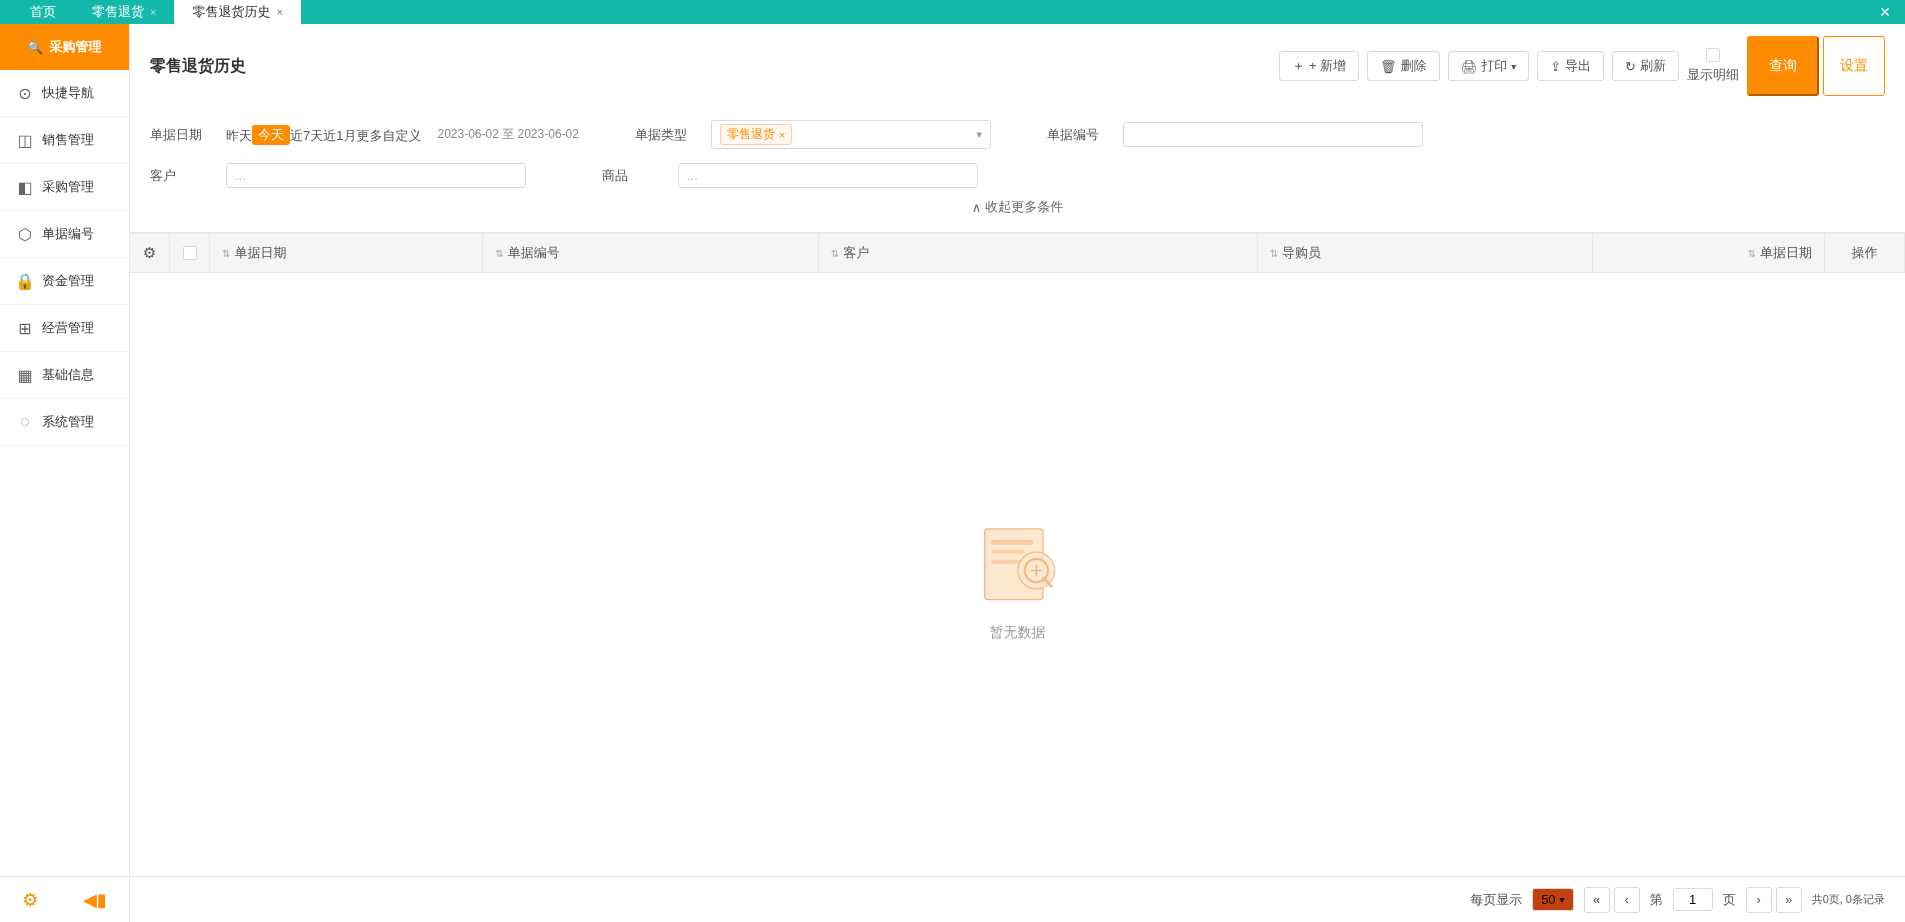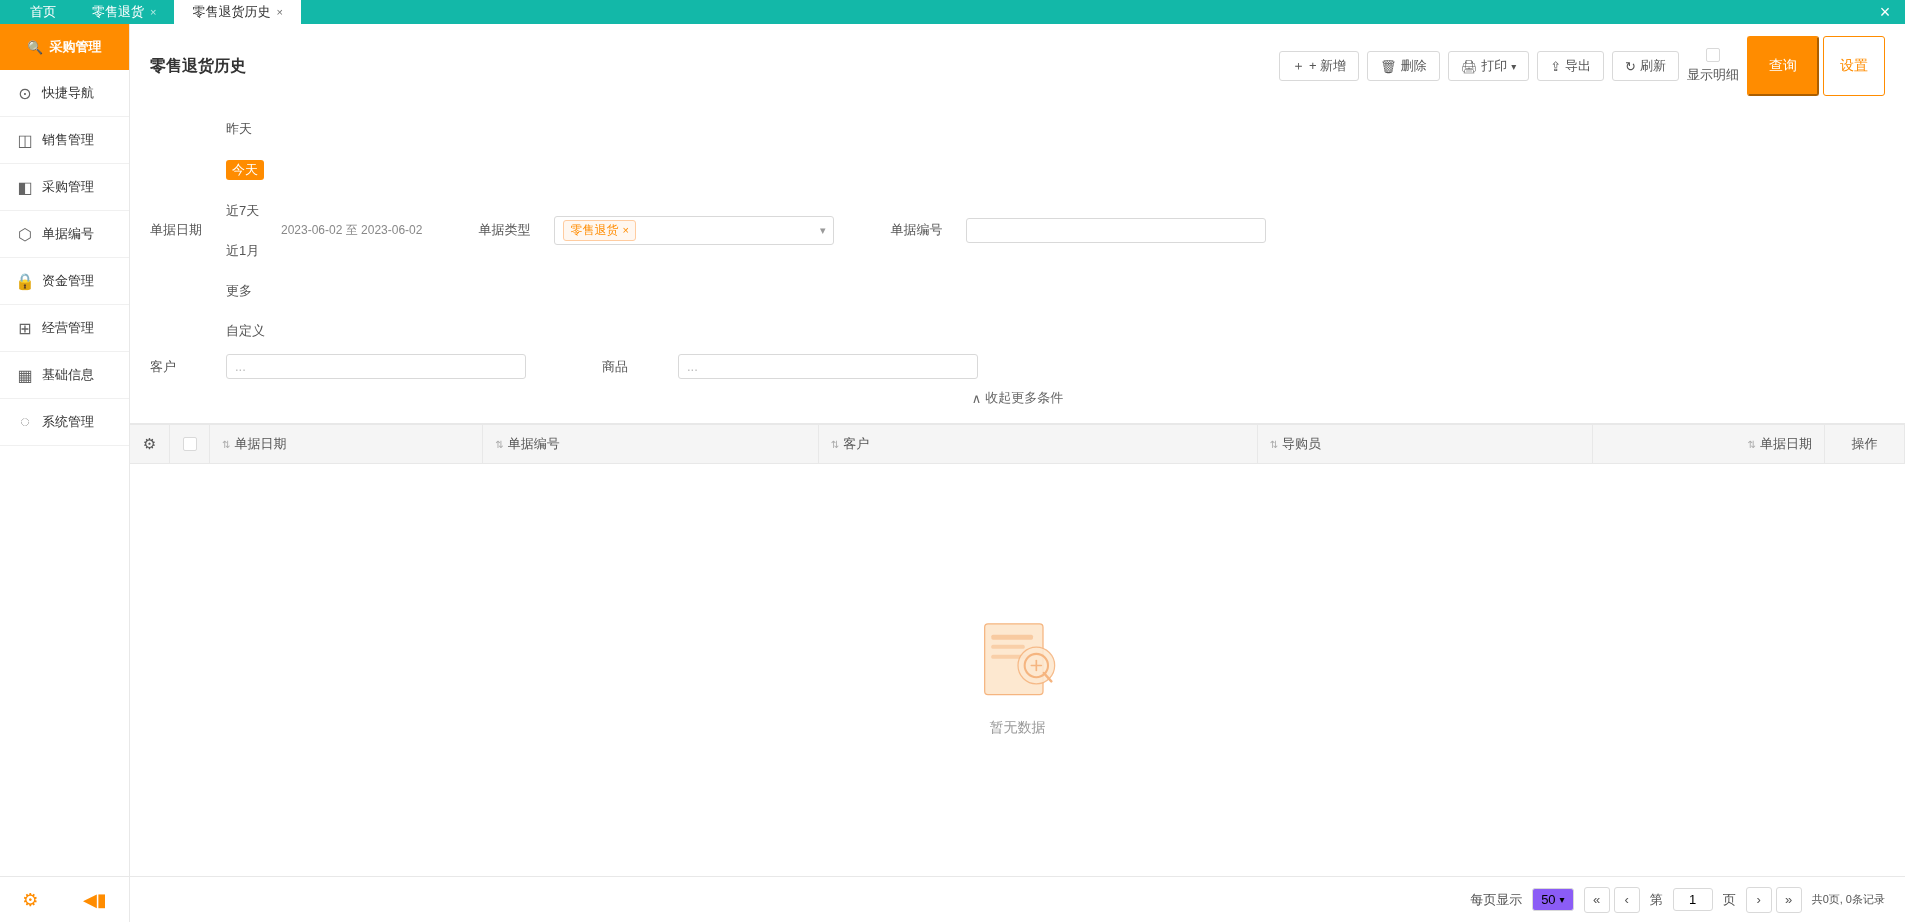--- a/index.html
+++ b/index.html
@@ -193,25 +193,24 @@
       flex-wrap: wrap;
     }
     .filter-label {
       font-size: 13px;
       color: #555;
       white-space: nowrap;
       min-width: 60px;
     }
     .filter-date-options {
       display: flex;
-      align-items: flex-start;
-      gap: 22px;
+      align-items: flex-end;
+      gap: 0;
       font-size: 13px;
       color: #555;
-      flex-direction: column;
     }
     .date-opt {
       cursor: pointer;
       color: #555;
     }
     .date-opt.active {
       background: #ff8c00;
       color: #fff;
       border-radius: 3px;
       padding: 1px 6px;
@@ -340,21 +339,21 @@
       padding: 0 20px;
       gap: 10px;
       flex-shrink: 0;
     }
     .pagination-label { font-size: 13px; color: #555; }
     .page-size-select {
       border: 1px solid #d9d9d9;
       border-radius: 3px;
       padding: 3px 8px;
       font-size: 13px;
-      background: #8b5cf6;
+      background: #c2410c;
       cursor: pointer;
       display: flex;
       align-items: center;
       gap: 4px;
     }
     .page-nav {
       display: flex;
       align-items: center;
       gap: 4px;
     }

